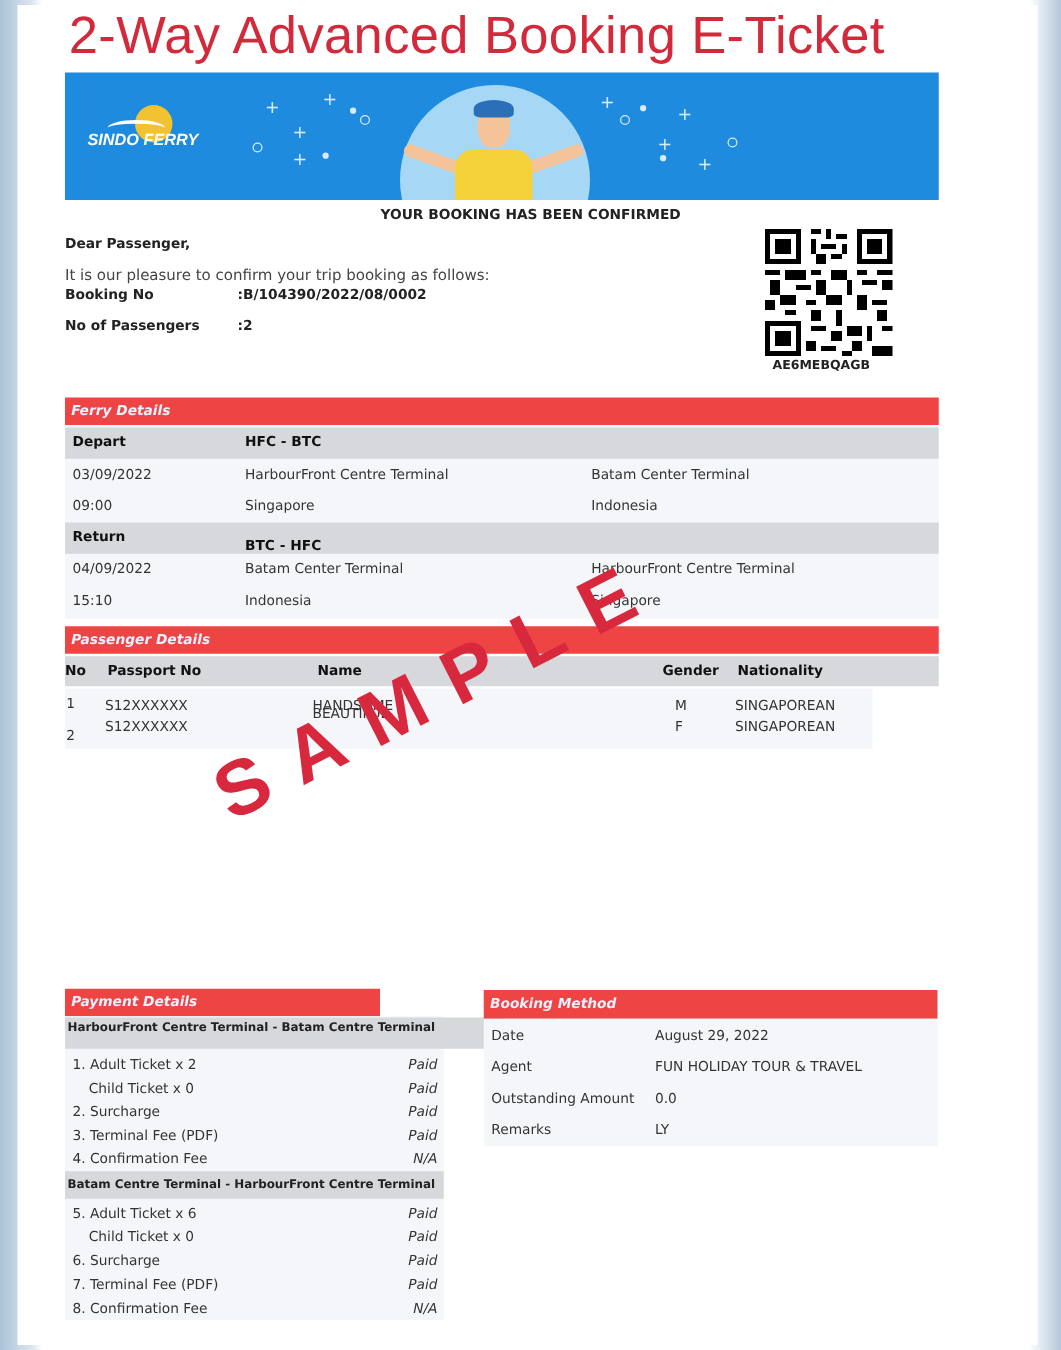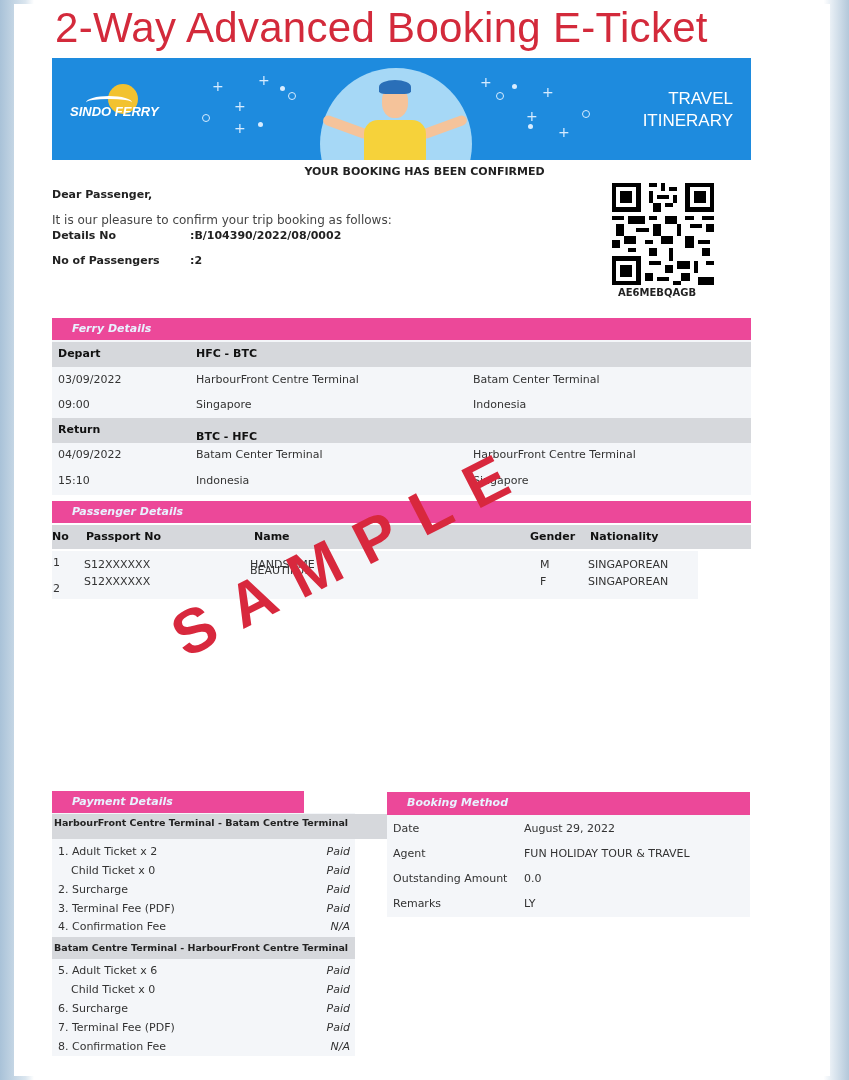--- a/index.html
+++ b/index.html
@@ -33,22 +33,22 @@
   .ring { position:absolute; width:6px; height:6px; border-radius:50%; border:1.5px solid #d7ecff; }
 
   .confirmed { position:absolute; left:0; width:849px; top:165px; text-align:center; font-size:11px; font-weight:bold; }
   .dear { position:absolute; left:52px; top:188px; font-size:11px; font-weight:bold; }
   .pleasure { position:absolute; left:52px; top:213px; font-size:12px; color:#444; }
   .kv { position:absolute; font-size:11px; font-weight:bold; }
   .qr { position:absolute; left:612px; top:183px; width:102px; height:102px; }
   .qr-code { position:absolute; left:618px; top:287px; font-size:10px; font-weight:bold; }
 
   .section-bar {
-    position:absolute; background:#ec4899; color:#e8f2ff; font-style:italic; font-weight:bold;
-    font-size:11px; padding-left:20px; box-sizing:border-box; line-height:22px;
+    position:absolute; background:#ef4444; color:#e8f2ff; font-style:italic; font-weight:bold;
+    font-size:11px; padding-left:5px; box-sizing:border-box; line-height:22px;
   }
   .grey-row { position:absolute; background:#d6d8dc; font-size:11px; font-weight:bold; }
   .light-bg { position:absolute; background:#f4f6f9; }
   .cell { position:absolute; font-size:11px; color:#333; white-space:nowrap; }
   .b { font-weight:bold; color:#111; }
 
   .sample {
     position:absolute; left:192px; top:600px; font-family:"Liberation Sans", sans-serif; font-weight:bold;
     font-size:62px; color:#d8283d; letter-spacing:22px; transform:rotate(-27deg); transform-origin:left bottom; white-space:nowrap;
   }
@@ -86,31 +86,27 @@
 
   <span class="star" style="left:428px;top:16px">+</span>
   <span class="star" style="left:490px;top:26px">+</span>
   <span class="star" style="left:474px;top:50px">+</span>
   <span class="star" style="left:506px;top:66px">+</span>
   <span class="ring" style="left:444px;top:34px"></span>
   <span class="ring" style="left:530px;top:52px"></span>
   <span class="dot" style="left:460px;top:26px"></span>
   <span class="dot" style="left:476px;top:66px"></span>
 
-  <div class="itin">
-    <div>TRAVEL</div>
-    <div>ITINERARY</div>
-  </div>
 </div>
 
 <div class="confirmed">YOUR BOOKING HAS BEEN CONFIRMED</div>
 <div class="dear">Dear Passenger,</div>
 <div class="pleasure">It is our pleasure to confirm your trip booking as follows:</div>
 
-<div class="kv" style="left:52px;top:229px">Details No</div>
+<div class="kv" style="left:52px;top:229px">Booking No</div>
 <div class="kv" style="left:190px;top:229px">:B/104390/2022/08/0002</div>
 <div class="kv" style="left:52px;top:254px">No of Passengers</div>
 <div class="kv" style="left:190px;top:254px">:2</div>
 
 <svg class="qr" viewBox="0 0 25 25" shape-rendering="crispEdges">
   <rect x="0" y="0" width="7" height="7" fill="#000"></rect>
     <rect x="1" y="1" width="5" height="5" fill="#fff"></rect>
     <rect x="2" y="2" width="3" height="3" fill="#000"></rect>
   <rect x="18" y="0" width="7" height="7" fill="#000"></rect>
     <rect x="19" y="1" width="5" height="5" fill="#fff"></rect>

